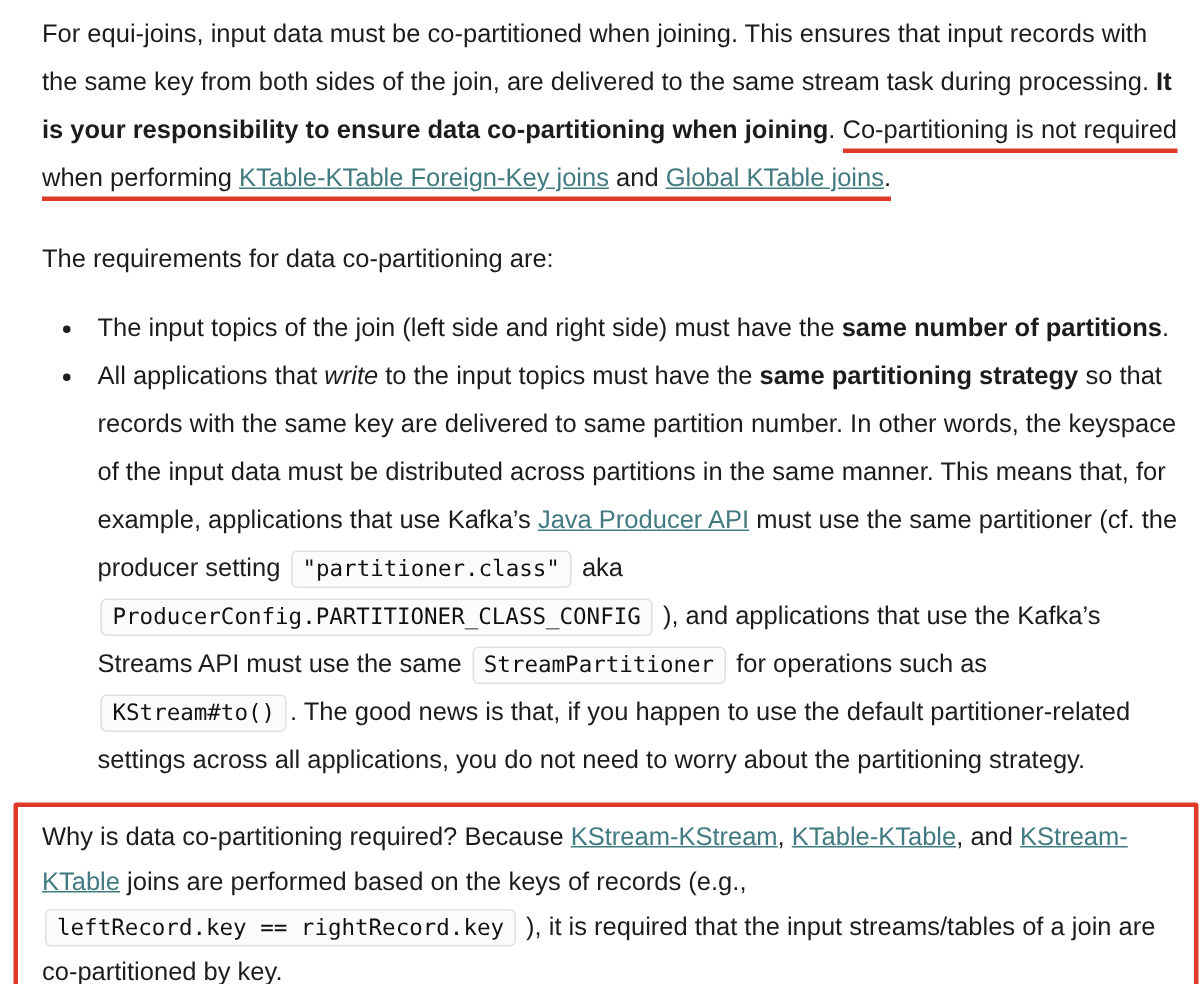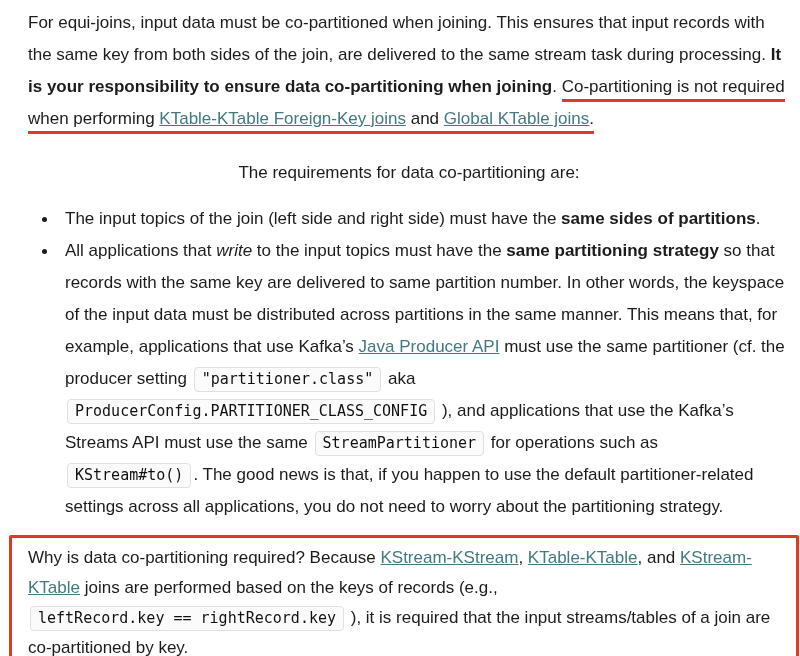--- a/index.html
+++ b/index.html
@@ -15,21 +15,21 @@
     position:relative;
     width:800px;height:656px;
     background:#ffffff;
     padding:7px 10px 0 28px;
     overflow:hidden;
     font-family:"Liberation Sans",sans-serif;
     font-size:17px;line-height:32px;
     color:var(--text);
   }
   p{margin:0;}
-  .para-requirements{margin-top:22px;text-align:center;}
+  .para-requirements{margin-top:22px;}
   strong{font-weight:bold;}
   em{}
   a.link{
     color:var(--link);
     text-decoration:underline;
     cursor:pointer;
   }
   code.inline-code{
     font-family:"DejaVu Sans Mono",monospace;
     font-size:15px;
@@ -73,21 +73,21 @@
 </head>
 <body>
 
 <div class="page">
 
   <p><span>For equi-joins, input data must be co-partitioned when joining. This ensures that input records with the same key from both sides of the join, are delivered to the same stream task during processing. </span><strong>It is your responsibility to ensure data co-partitioning when joining</strong><span>. </span><span class="redmark"><span>Co-partitioning is not required when performing </span><a class="link">KTable-KTable Foreign-Key joins</a><span> and </span><a class="link">Global KTable joins</a><span>.</span></span></p>
 
   <p class="para-requirements">The requirements for data co-partitioning are:</p>
 
   <ul class="req-list">
-    <li><span class="bullet-dot"></span><span>The input topics of the join (left side and right side) must have the </span><strong>same sides of partitions</strong><span>.</span></li>
+    <li><span class="bullet-dot"></span><span>The input topics of the join (left side and right side) must have the </span><strong>same number of partitions</strong><span>.</span></li>
     <li><span class="bullet-dot"></span><span>All applications that </span><em>write</em><span> to the input topics must have the </span><strong>same partitioning strategy</strong><span> so that records with the same key are delivered to same partition number. In other words, the keyspace of the input data must be distributed across partitions in the same manner. This means that, for example, applications that use Kafka’s </span><a class="link">Java Producer API</a><span> must use the same partitioner (cf. the producer setting </span><code class="inline-code">"partitioner.class"</code><span> aka </span><code class="inline-code">ProducerConfig.PARTITIONER_CLASS_CONFIG</code><span> ), and applications that use the Kafka’s Streams API must use the same </span><code class="inline-code">StreamPartitioner</code><span> for operations such as </span><code class="inline-code">KStream#to()</code><span>. The good news is that, if you happen to use the default partitioner-related settings across all applications, you do not need to worry about the partitioning strategy.</span></li>
   </ul>
 
   <div class="callout">
     <p><span>Why is data co-partitioning required? Because </span><a class="link">KStream-KStream</a><span>, </span><a class="link">KTable-KTable</a><span>, and </span><a class="link">KStream-KTable</a><span> joins are performed based on the keys of records (e.g., </span><code class="inline-code">leftRecord.key == rightRecord.key</code><span> ), it is required that the input streams/tables of a join are co-partitioned by key.</span></p>
   </div>
 
 </div>
 
 </body></html>

